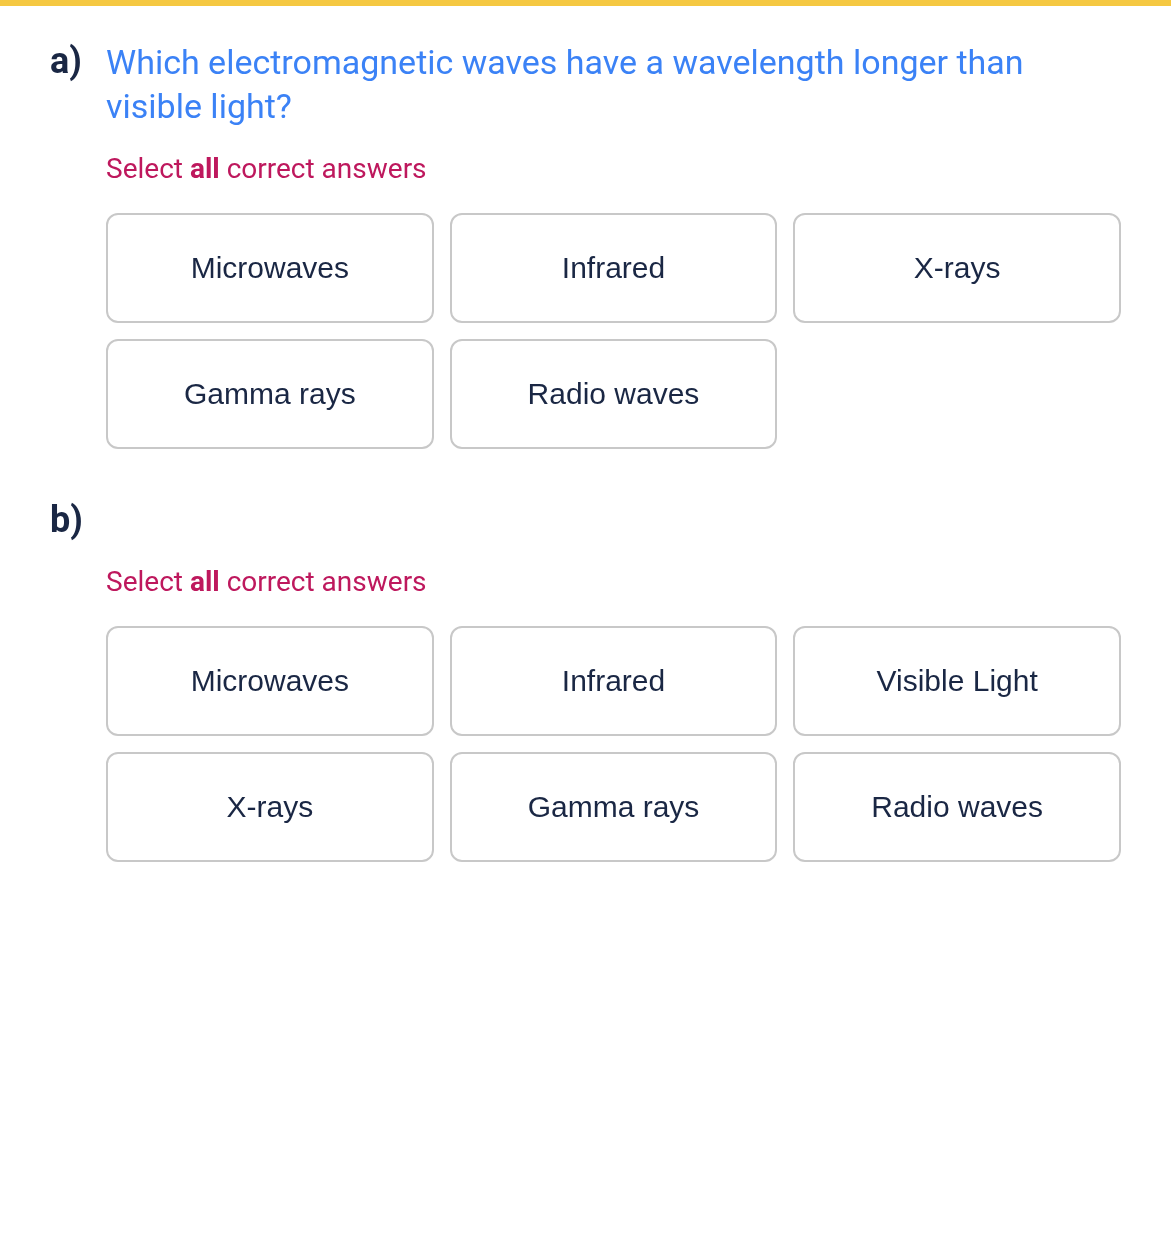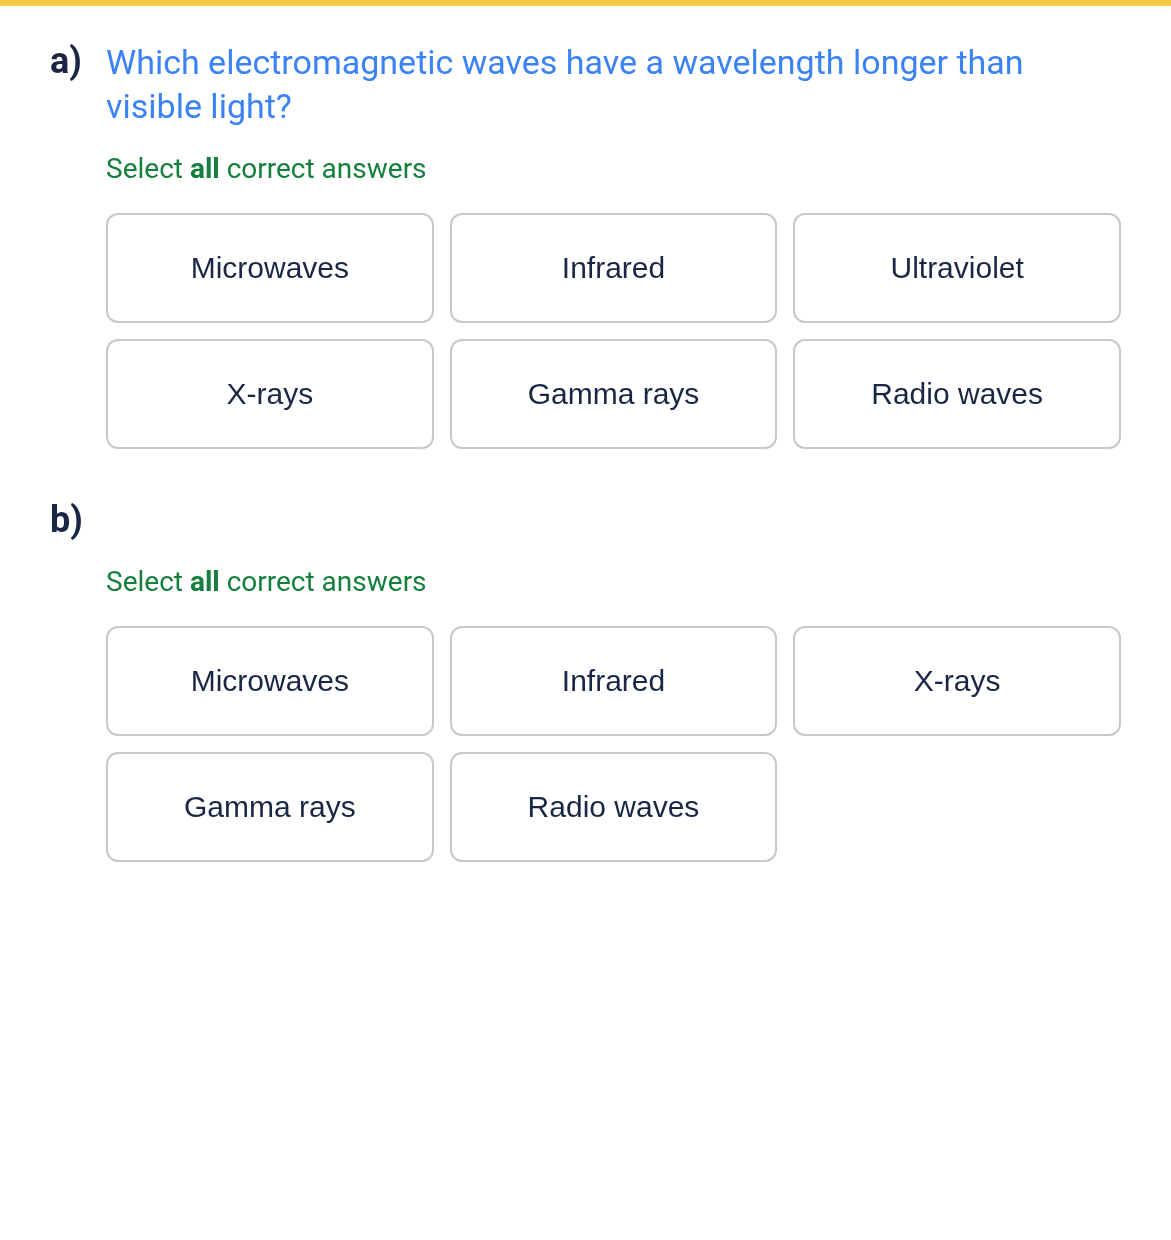--- a/index.html
+++ b/index.html
@@ -46,21 +46,21 @@
 
     .question-text {
       font-size: 34px;
       font-weight: 400;
       color: #3b82f6;
       line-height: 1.3;
     }
 
     .select-instruction {
       font-size: 28px;
-      color: #15803d;
+      color: #be185d;
       margin-bottom: 28px;
       margin-left: 56px;
     }
 
     .select-instruction strong {
       font-weight: 700;
     }
 
     .options-grid {
       display: grid;
@@ -94,32 +94,32 @@
 <div id="app">
     <div class="question-block">
       <div class="question-header">
         <span class="question-label">a)</span>
         <span class="question-text">Which electromagnetic waves have a wavelength longer than visible light?</span>
       </div>
       <p class="select-instruction">Select <strong>all</strong> correct answers</p>
       <div class="options-grid">
         <button class="option-button">Microwaves</button>
         <button class="option-button">Infrared</button>
-        <button class="option-button">Ultraviolet</button>
         <button class="option-button">X-rays</button>
         <button class="option-button">Gamma rays</button>
         <button class="option-button">Radio waves</button>
       </div>
     </div>
     <div class="question-block">
       <div class="question-header">
         <span class="question-label">b)</span>
       </div>
       <p class="select-instruction">Select <strong>all</strong> correct answers</p>
       <div class="options-grid">
         <button class="option-button">Microwaves</button>
         <button class="option-button">Infrared</button>
+        <button class="option-button">Visible Light</button>
         <button class="option-button">X-rays</button>
         <button class="option-button">Gamma rays</button>
         <button class="option-button">Radio waves</button>
       </div>
     </div>
   </div>
 
 </body></html>

